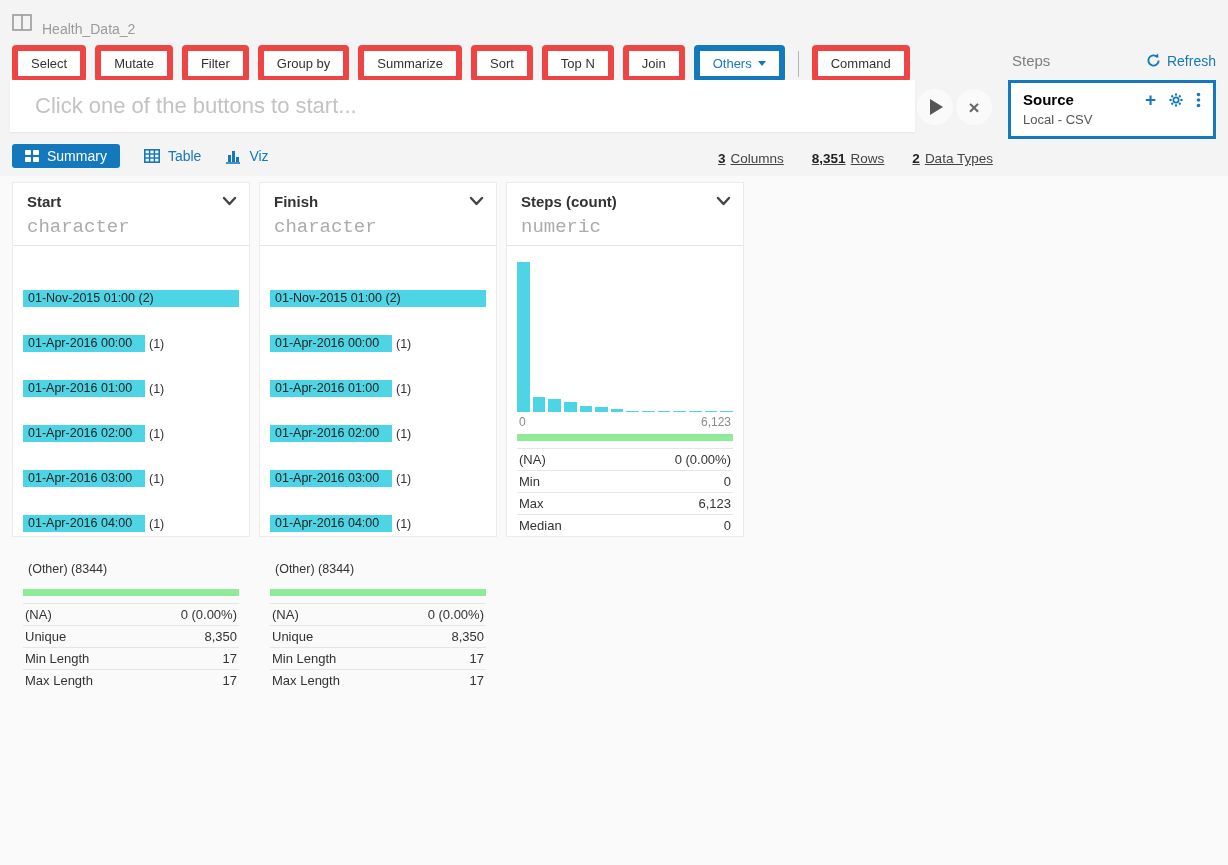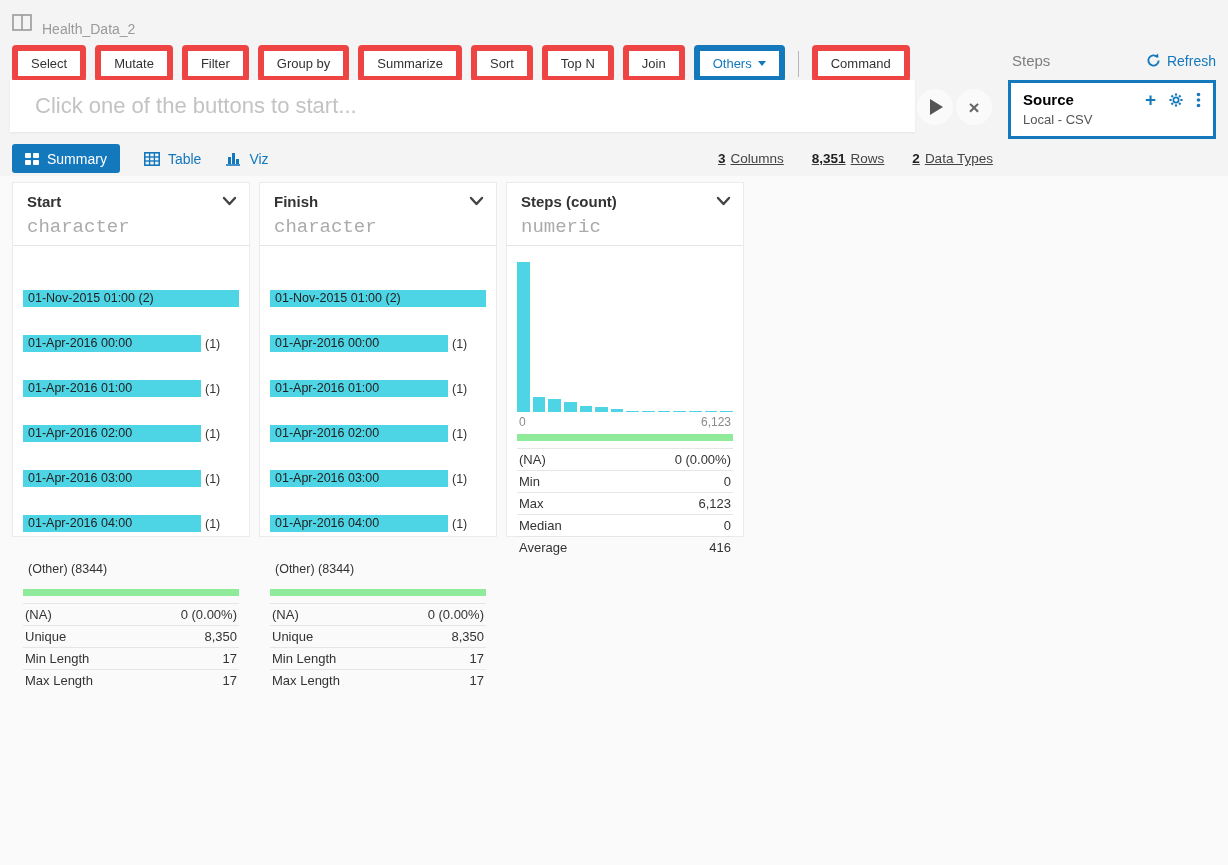--- a/index.html
+++ b/index.html
@@ -43,42 +43,42 @@
                  background:#fff; border:3px solid #1478bd; padding:7px 12px 0 12px; cursor:pointer; }
   .source-row { display:flex; justify-content:space-between; align-items:center; }
   .source-title { font-size:15px; font-weight:bold; color:#000000; }
   .source-icons { display:flex; align-items:center; gap:13px; }
   .plus-glyph { color:#1478bd; font-size:19px; font-weight:bold; line-height:1; cursor:pointer; }
   .source-sub { font-size:13px; color:#555; margin-top:3px; }
 
   
   .tabbar { position:absolute; left:12px; top:144px; display:flex; align-items:center; gap:24px; }
   .tab { display:flex; align-items:center; gap:8px; font-size:14px; color:#1478bd; cursor:pointer;
-         height:29px; }
+         height:24px; }
   .tab.active { background:#1478bd; color:#fff; border-radius:3px; padding:0 13px; }
   .grid-icon { display:grid; grid-template-columns:6px 6px; grid-template-rows:5px 5px; gap:2px; }
   .grid-icon div { background:#fff; border-radius:1px; }
 
   .dataset-info { position:absolute; left:718px; top:151px; display:flex; gap:28px; font-size:13.5px; color:#444;text-decoration:underline; }
   .ds-item b { color:#222; margin-right:5px; }
 
   
   .summary-area { position:absolute; left:0; top:176px; width:1228px; height:689px; background:#fafafa; }
   .card { position:absolute; top:6px; width:238px; height:355px; background:#fff;
           border:1px solid #ebebeb; }
   .card-header { position:relative; padding:10px 14px 7px 14px; border-bottom:1px solid #e4e4e4; }
   .card-title { font-size:15px; font-weight:bold; color:#333; }
   .card-type { font-size:19px; color:#ababab; margin-top:6px;font-family:Liberation Mono, monospace; }
   .chevron { position:absolute; right:12px; top:13px; cursor:pointer; }
 
   .bars { padding:16px 10px 0 10px; }
   .vrow { display:flex; align-items:center; height:17px; margin-bottom:5px; font-size:12.5px; color:#222;margin-top:28px; }
   .vbar { background:#4ed5e5; line-height:17px; padding:0 5px; white-space:nowrap; overflow:hidden; }
   .vbar-full { width:100%; }
-  .vbar-mid { width:178px; flex-shrink:0; }
+  .vbar-mid { width:122px; flex-shrink:0; }
   .vcount { margin-left:4px; color:#333; }
   .vrow.other { padding-left:5px; color:#333; }
 
   .valid-bar { margin:12px 10px 0 10px; height:7px; background:#8feb9a; }
 
   .stats { margin:7px 10px 0 10px; }
   .srow { display:flex; justify-content:space-between; align-items:center; height:22px;
           border-top:1px solid #e6e6e6; font-size:13px; color:#333; padding:0 2px; }
   .svalue { text-align:right; }
 
@@ -356,21 +356,17 @@
             <span class="svalue">0</span>
           </div>
         <div class="srow">
             <span class="slabel">Max</span>
             <span class="svalue">6,123</span>
           </div>
         <div class="srow">
             <span class="slabel">Median</span>
             <span class="svalue">0</span>
           </div>
-        <div class="srow">
-            <span class="slabel">Average</span>
-            <span class="svalue">416</span>
-          </div>
       </div>
     </div>
 
   </div>
 </div>
 
 </body></html>

